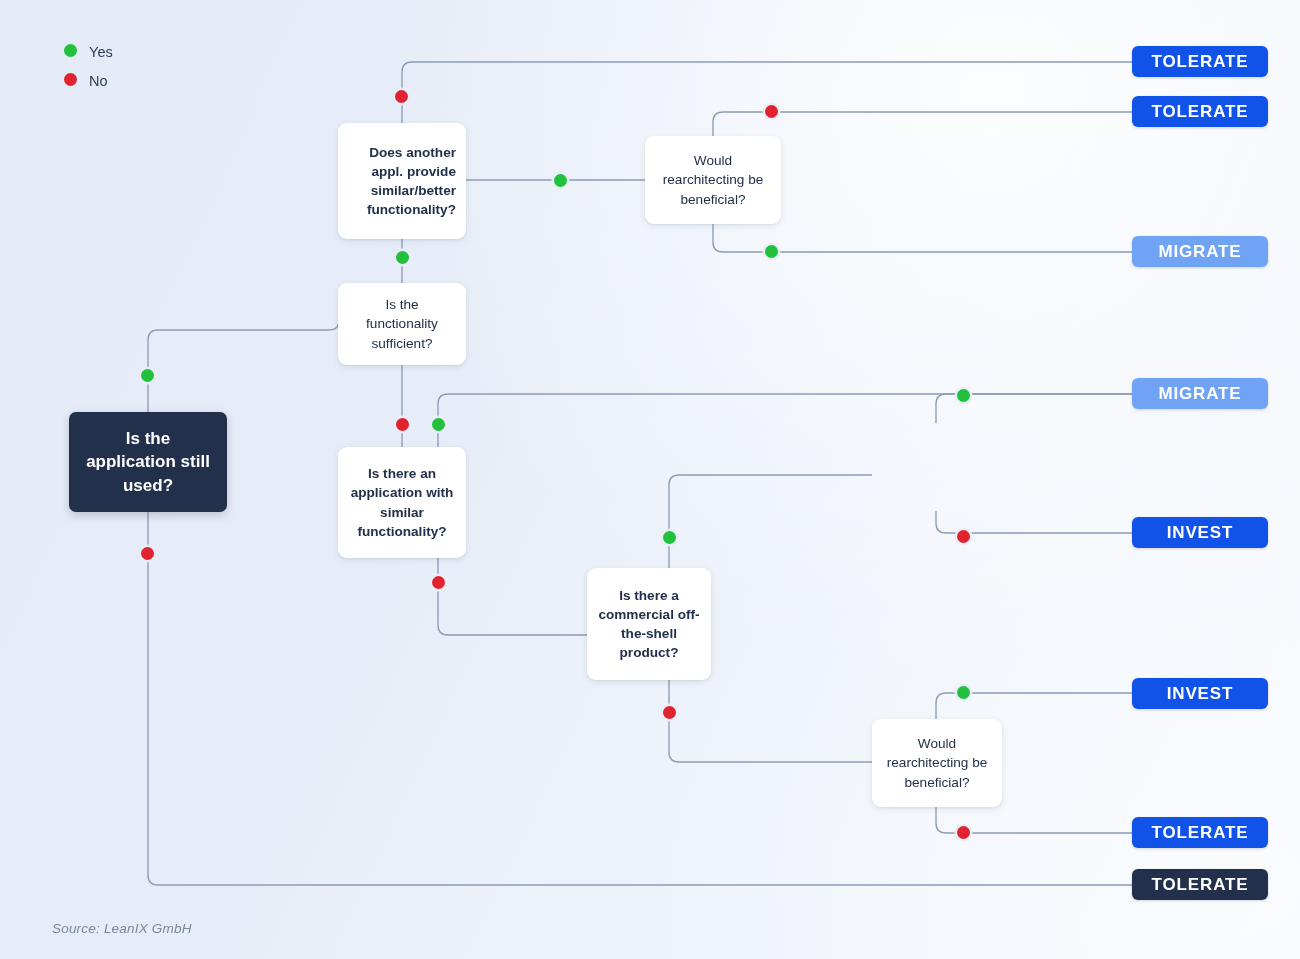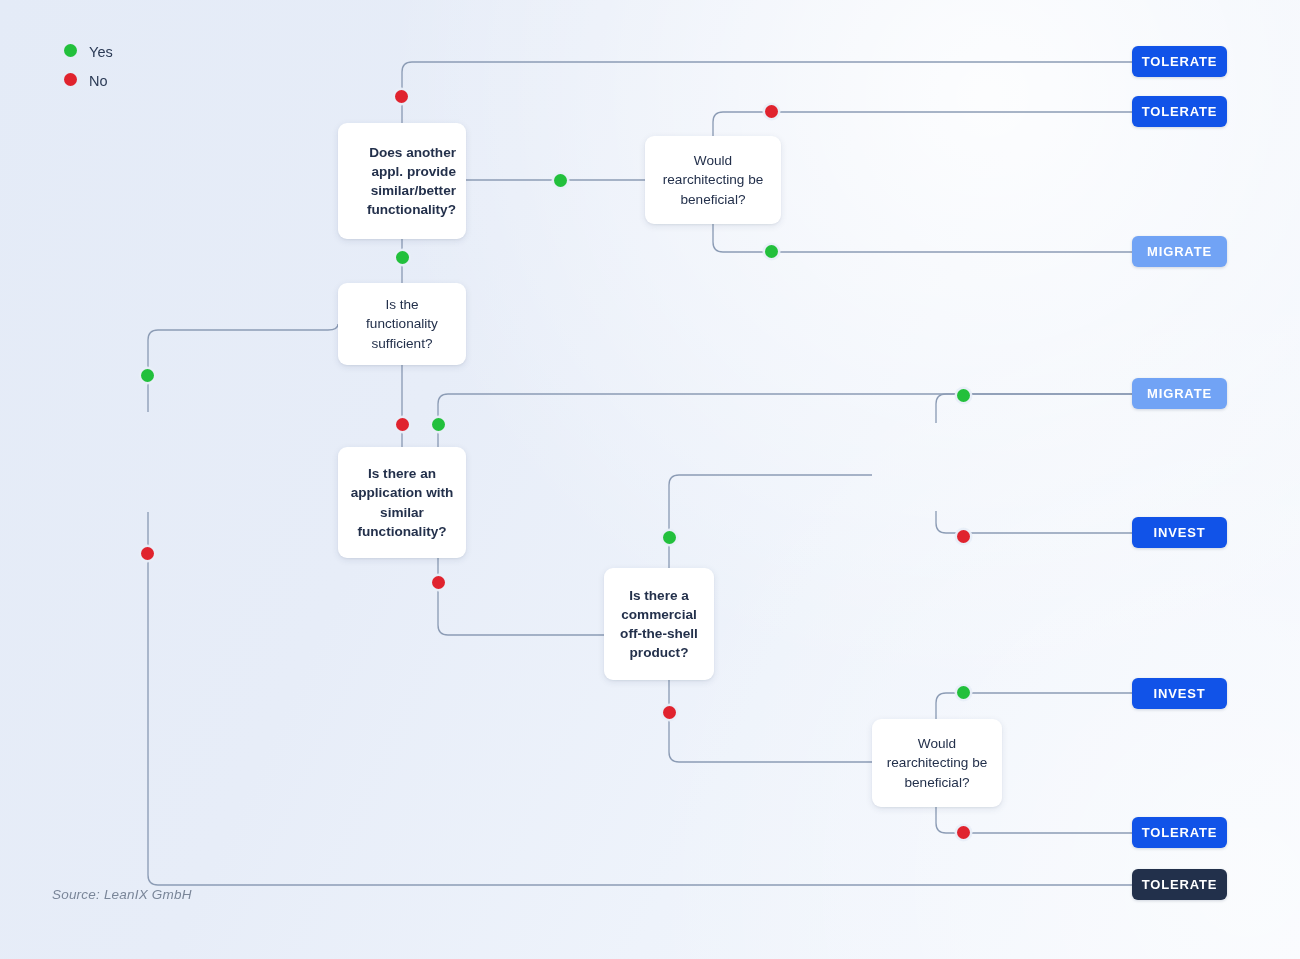--- a/index.html
+++ b/index.html
@@ -42,36 +42,36 @@
   }
   .node.bold{font-weight:bold;}
   .node.root{
     background:#22304b;color:#ffffff;font-weight:bold;font-size:17px;
     line-height:1.38;border-radius:7px;
     box-shadow:0 3px 10px rgba(25,38,66,0.22);
   }
   
   .pill{
     position:absolute;
-    height:31px;width:95px;
+    height:31px;width:136px;
     border-radius:6px;
     display:flex;align-items:center;justify-content:center;
-    color:#ffffff;font-weight:bold;font-size:13px;letter-spacing:.85px;
+    color:#ffffff;font-weight:bold;font-size:17px;letter-spacing:.85px;
     z-index:3;
     box-shadow:0 1px 3px rgba(30,45,75,0.18);
   }
   
   .dot{
     position:absolute;width:13px;height:13px;border-radius:50%;
     z-index:5;
     box-shadow:0 0 0 2.5px rgba(232,238,248,0.95);
   }
   
   .source{
-    position:absolute;left:52px;top:887px;
+    position:absolute;left:52px;top:921px;
     font-style:italic;font-size:13.5px;color:#7a8699;letter-spacing:.2px;
   }
 </style>
 </head>
 <body>
 
 <div id="canvas">
 
   <div class="legend">
     <div class="legend-row">
@@ -112,38 +112,41 @@
 
     <path d="M936,423 L936,404 Q936,394 946,394 L1132,394"></path>
 
     <path d="M936,511 L936,523 Q936,533 946,533 L1132,533"></path>
 
     <path d="M936,719 L936,703 Q936,693 946,693 L1132,693"></path>
 
     <path d="M936,806 L936,823 Q936,833 946,833 L1132,833"></path>
   </svg>
 
+  <div class="node root" style="left:69px;top:412px;width:158px;height:100px;">
+    <span>Is the application still used?</span>
+  </div>
 
   <div class="node bold" style="left:338px;top:123px;width:128px;height:116px;text-align:right;">
     <span>Does another appl. provide similar/better functionality?</span>
   </div>
 
   <div class="node bold" style="left:338px;top:447px;width:128px;height:111px;">
     <span>Is there an application with similar functionality?</span>
   </div>
 
   <div class="node" style="left:338px;top:283px;width:128px;height:82px;">
     <span>Is the functionality sufficient?</span>
   </div>
 
   <div class="node" style="left:645px;top:136px;width:136px;height:88px;">
     <span>Would rearchitecting be beneficial?</span>
   </div>
 
-  <div class="node bold" style="left:604px;top:568px;width:110px;height:112px;">
+  <div class="node bold" style="left:587px;top:568px;width:124px;height:112px;">
     <span>Is there a commercial off-the-shell product?</span>
   </div>
 
 
   <div class="node" style="left:872px;top:719px;width:130px;height:88px;">
     <span>Would rearchitecting be beneficial?</span>
   </div>
 
   <div class="pill" style="left:1132px;top:46px;background:#1153e8;">
     <span>TOLERATE</span>

